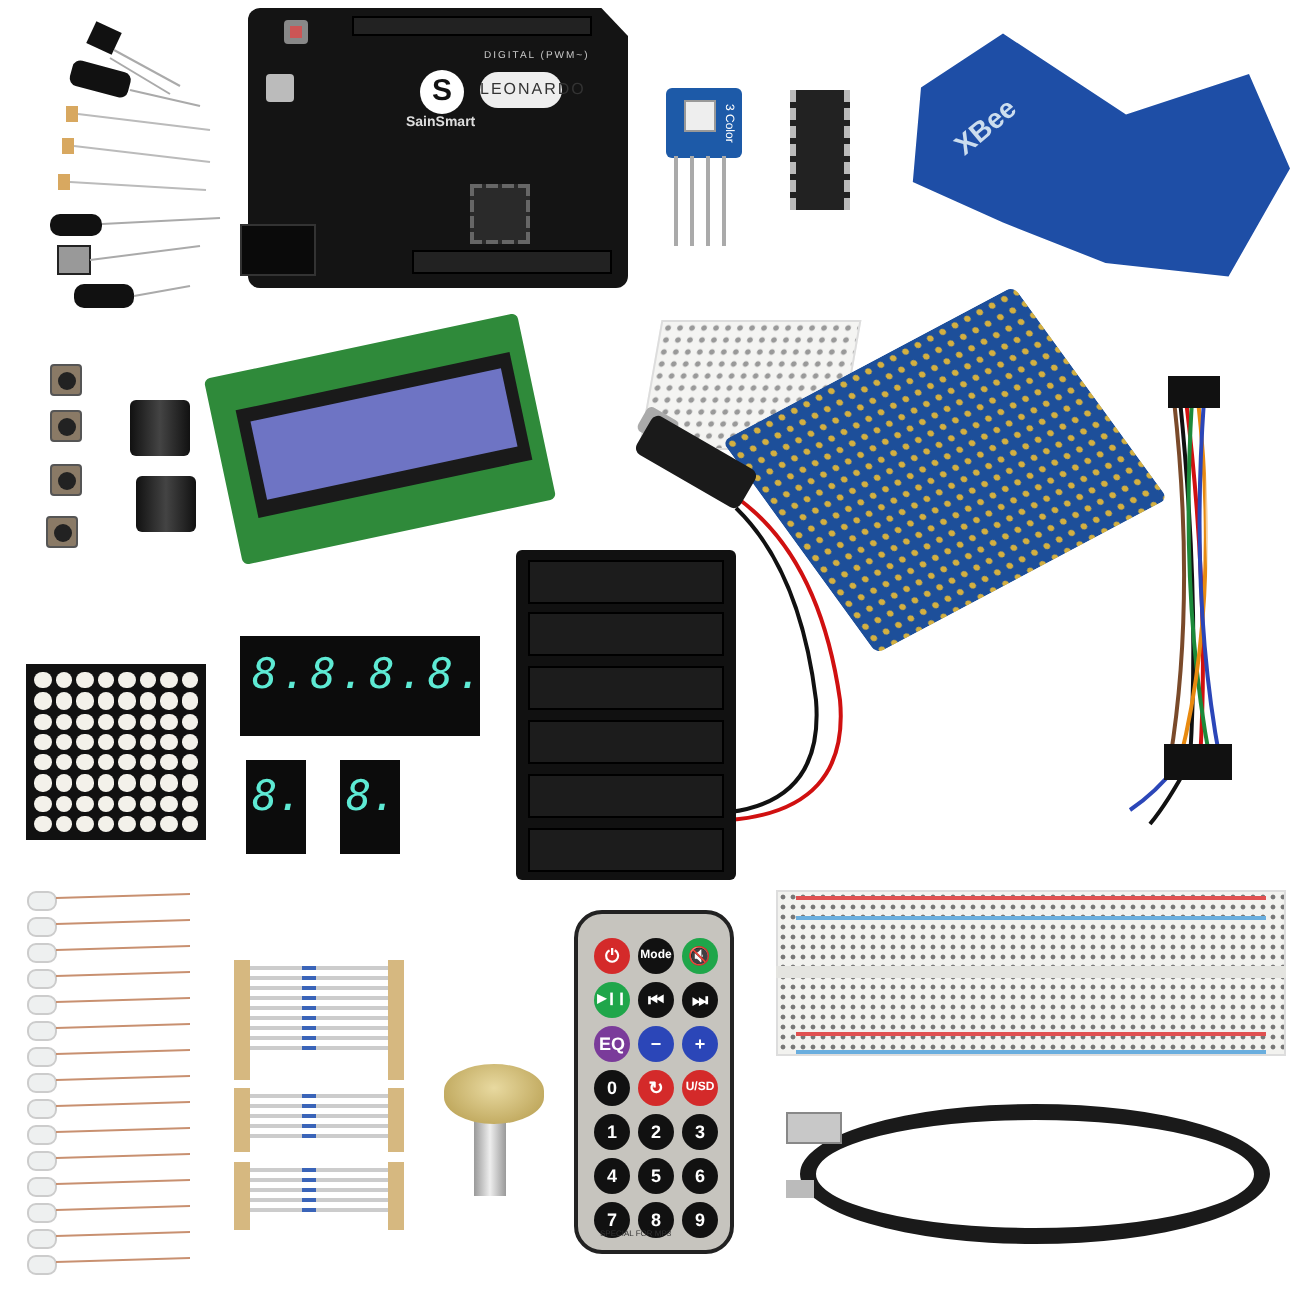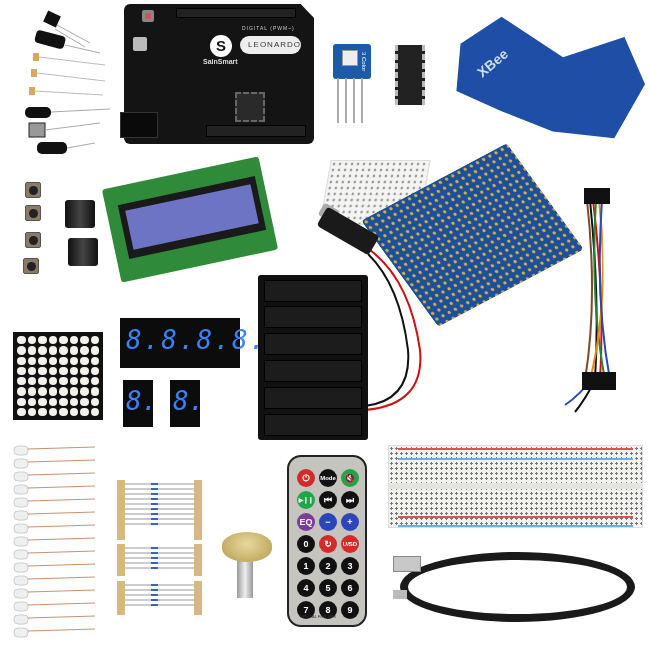--- a/index.html
+++ b/index.html
@@ -4,21 +4,21 @@
 <style>
   *{box-sizing:border-box;margin:0;padding:0}
   body{width:650px;height:650px;background:#fff;position:relative;overflow:hidden;font-family:"Liberation Sans",sans-serif}
   .abs{position:absolute}
   
   .arduino{left:124px;top:4px;width:190px;height:140px;background:#141414;border-radius:6px;clip-path:polygon(0 0,93% 0,100% 10%,100% 100%,0 100%)}
   .ard-header-top{left:176px;top:8px;width:120px;height:10px;background:#222;border:1px solid #000}
   .ard-header-bot{left:206px;top:125px;width:100px;height:12px;background:#222;border:1px solid #000}
   .ard-logo{left:210px;top:35px;width:22px;height:22px;border-radius:50%;background:#fff;color:#111;font-weight:bold;font-size:15px;text-align:center;line-height:22px}
   .ard-brand{left:203px;top:58px;color:#ddd;font-size:7px;font-weight:bold}
-  .ard-name{left:240px;top:36px;width:61px;height:18px;border-radius:9px;background:#eee;color:#333;font-size:8px;letter-spacing:1px;text-align:right;line-height:18px}
+  .ard-name{left:240px;top:36px;width:41px;height:18px;border-radius:9px;background:#eee;color:#333;font-size:8px;letter-spacing:1px;text-align:right;line-height:18px}
   .ard-chip{left:235px;top:92px;width:30px;height:30px;background:#2a2a2a;border:2px dashed #666;transform:rotate(0deg)}
   .ard-jack{left:120px;top:112px;width:38px;height:26px;background:#0a0a0a;border:1px solid #333}
   .ard-usb{left:133px;top:37px;width:14px;height:14px;background:#bbb;border-radius:2px}
   .ard-reset{left:142px;top:10px;width:12px;height:12px;background:#c55;border:3px solid #888;border-radius:2px}
   .ard-label{left:242px;top:25px;color:#ccc;font-size:5px;letter-spacing:1px}
   
   .rgb{left:333px;top:44px;width:38px;height:35px;background:#1d5aa8;border-radius:3px}
   .rgb-led{left:342px;top:50px;width:16px;height:16px;background:#eee;border:1px solid #999}
   .rgb-pins{left:337px;top:78px;width:30px;height:45px;background:repeating-linear-gradient(90deg,#aaa 0 2px,transparent 2px 8px)}
   .rgb-label{left:361px;top:52px;color:#fff;font-size:6px;writing-mode:vertical-rl}
@@ -48,21 +48,21 @@
   .batt{left:258px;top:275px;width:110px;height:165px;background:#111;border-radius:3px}
   .batt-slot{left:264px;width:98px;height:22px;background:#1c1c1c;border:1px solid #000}
   
   .jumpers{left:560px;top:180px;width:70px;height:240px}
   
   .matrix{left:13px;top:332px;width:90px;height:88px;background:#111;padding:4px;display:grid;grid-template-columns:repeat(8,1fr);gap:2px}
   .matrix span{background:#f3f1ea;border-radius:50%}
   
   .seg4{left:120px;top:318px;width:120px;height:50px;background:#0c0c0c}
   .seg1{width:30px;height:47px;background:#0c0c0c}
-  .digit{color:#3b82f6;font-family:"DejaVu Sans Mono",monospace;font-size:26px;font-style:italic;line-height:1}
+  .digit{color:#5eead4;font-family:"DejaVu Sans Mono",monospace;font-size:21px;font-style:italic;line-height:1}
   
   .leds{left:10px;top:440px;width:85px;height:200px}
   
   .res-strip{left:117px;width:85px;background:linear-gradient(90deg,#d6b880 0 8px,transparent 8px 77px,#d6b880 77px)}
   .res-line{height:2px;margin:3px 8px;background:linear-gradient(90deg,#ccc 0 38%,#3a64b8 38% 48%,#ccc 48%)}
   
   .pot{left:222px;top:532px;width:50px;height:30px;background:radial-gradient(ellipse at 50% 40%,#e8d9a0,#b49a4a);border-radius:50%/45%}
   .pot-shaft{left:237px;top:560px;width:16px;height:38px;background:linear-gradient(90deg,#999,#eee,#999)}
   
   .remote{left:287px;top:455px;width:80px;height:172px;background:#c6c4be;border:2px solid #222;border-radius:14px}

